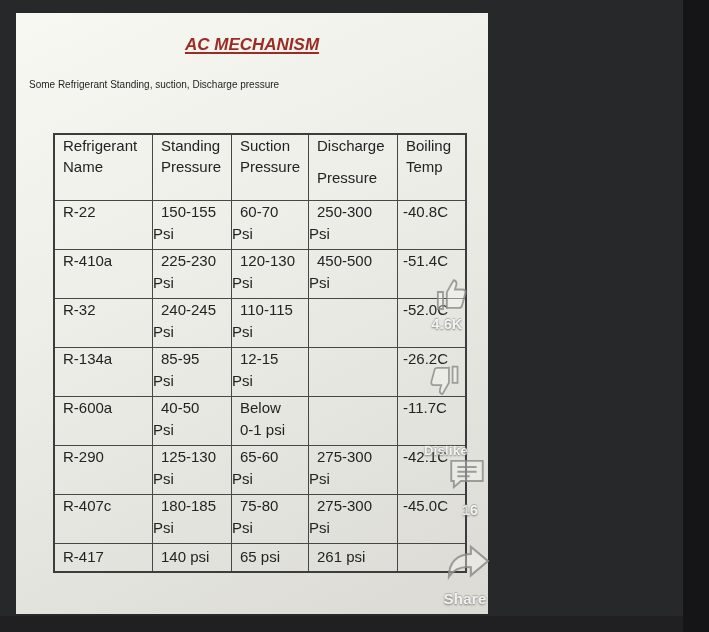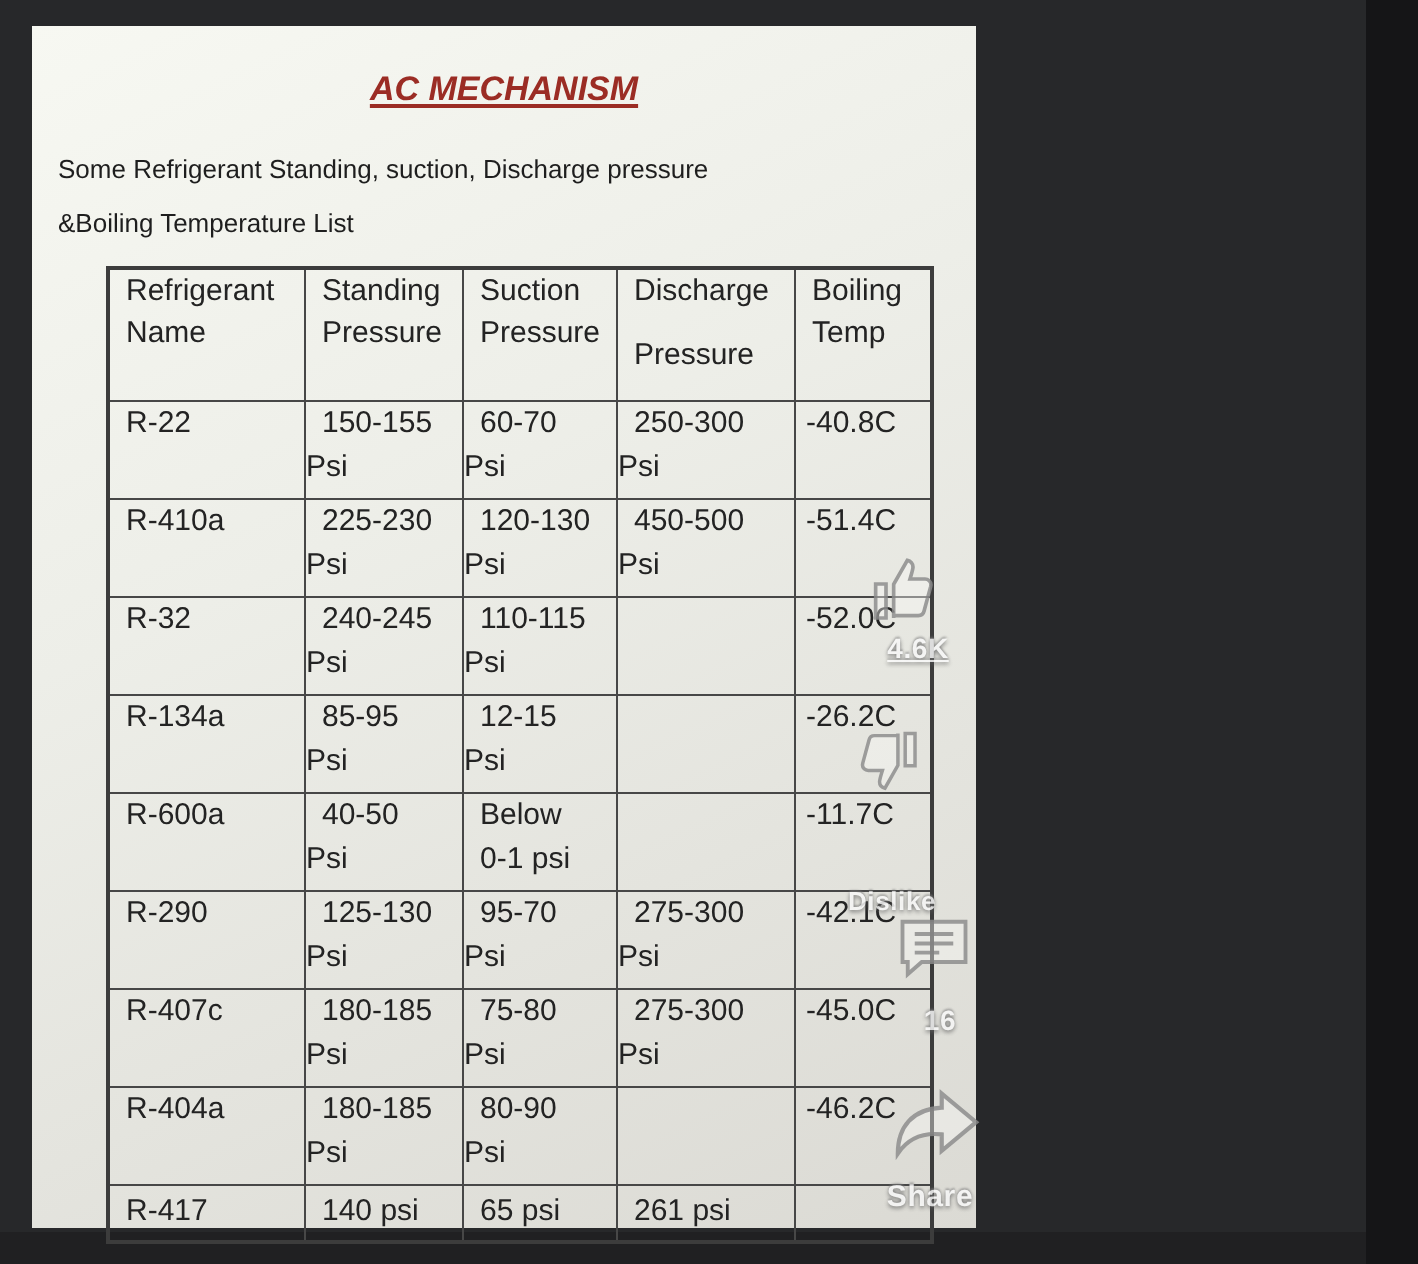--- a/index.html
+++ b/index.html
@@ -13,21 +13,21 @@
     position:absolute; left:16px; top:13px; width:472px; height:601px;
     background:linear-gradient(155deg, #f7f8f2 0%, #edeee8 40%, #dbdad4 100%);
   }
   .doc-title {
     position:absolute; left:0; top:22px; width:100%;
     text-align:center; font-size:17px; font-weight:bold; font-style:italic;
     color:#9b2c24; text-decoration:underline;
     text-decoration-thickness:2px; text-underline-offset:2px;
   }
   .subtitle { position:absolute; left:13px; top:58px; width:446px;
-    font-size:13px; line-height:27px; color:#1e1e1e; }
+    font-size:10px; line-height:27px; color:#1e1e1e; }
   .ref-table {
     position:absolute; left:37px; top:120px;
     border-collapse:collapse; table-layout:fixed;
     font-size:15px; color:#232323;
     border:2px solid #3c3c3c;
   }
   .ref-table td, .ref-table th {
     border:1.5px solid #474747; vertical-align:top;
     padding:0; font-weight:normal; text-align:left; overflow:hidden;
   }
@@ -58,21 +58,20 @@
 <body>
 
 <div class="stage">
   <div class="bottom-strip"></div>
   <div class="white-dot"></div>
 
   <div class="paper">
     <div class="doc-title">AC MECHANISM</div>
     <div class="subtitle">
       <div>Some Refrigerant Standing, suction, Discharge pressure</div>
-      <div>&amp;Boiling Temperature List</div>
     </div>
 
     <table class="ref-table">
       <tbody>
           <tr class="hrow">
         <th class="c0">
           <div class="l1">Refrigerant</div>
           <div class="l1">Name</div>
         </th>
         <th class="c1">
@@ -200,21 +199,21 @@
 
       <tr class="drow">
         <td>
               <div class="l1">R-290</div>
             </td>
         <td>
               <div class="l1">125-130</div>
               <div class="l2">Psi</div>
             </td>
         <td>
-              <div class="l1">95-70</div>
+              <div class="l1">65-60</div>
               <div class="l2">Psi</div>
             </td>
         <td>
               <div class="l1">275-300</div>
               <div class="l2">Psi</div>
             </td>
         <td class="bcell">
               <div class="l1">-42.1C</div>
             </td>
       </tr>
@@ -233,40 +232,20 @@
             </td>
         <td>
               <div class="l1">275-300</div>
               <div class="l2">Psi</div>
             </td>
         <td class="bcell">
               <div class="l1">-45.0C</div>
             </td>
       </tr>
 
-      <tr class="drow">
-        <td>
-              <div class="l1">R-404a</div>
-            </td>
-        <td>
-              <div class="l1">180-185</div>
-              <div class="l2">Psi</div>
-            </td>
-        <td>
-              <div class="l1">80-90</div>
-              <div class="l2">Psi</div>
-            </td>
-        <td>
-              <div class="l1"></div>
-              <div class="l2"></div>
-            </td>
-        <td class="bcell">
-              <div class="l1">-46.2C</div>
-            </td>
-      </tr>
 
       <tr class="lastrow">
         <td>
               <div class="l1">R-417</div>
             </td>
         <td>
               <div class="l1">140 psi</div>
             </td>
         <td>
               <div class="l1">65 psi</div>
@@ -282,21 +261,21 @@
       </table>
   </div>
 
   <div class="ov ov-icon" style="left:431px; top:274px;">
     <span>
       <svg width="40" height="42" viewBox="0 0 24 24">
         <path d="M7.2 10.2v10.2H4.1V10.2h3.1zm2.3 10.2V10.3l4.1-7.2c1 .2 1.7 1 1.7 2 0 .4-.5 2.3-.9 3.6h4.5c1 0 1.8.8 1.8 1.7l-.1.6-2 7.4c-.2.8-.9 1.3-1.7 1.3H9.5z"></path>
       </svg>
     </span>
   </div>
-  <div class="ov ov-label" style="left:436px; top:316px; width:46px; font-size:14px;text-decoration:underline;">4.6K</div>
+  <div class="ov ov-label" style="left:424px; top:316px; width:46px; font-size:14px;">4.6K</div>
 
   <div class="ov ov-icon" style="left:426px; top:360px;">
     <span>
       <svg width="38" height="40" viewBox="0 0 24 24" style="transform:rotate(180deg)">
         <path d="M7.2 10.2v10.2H4.1V10.2h3.1zm2.3 10.2V10.3l4.1-7.2c1 .2 1.7 1 1.7 2 0 .4-.5 2.3-.9 3.6h4.5c1 0 1.8.8 1.8 1.7l-.1.6-2 7.4c-.2.8-.9 1.3-1.7 1.3H9.5z"></path>
       </svg>
     </span>
   </div>
   <div class="ov ov-label" style="left:416px; top:411px; width:60px; font-size:13px;margin-top:32px;">Dislike</div>
 

